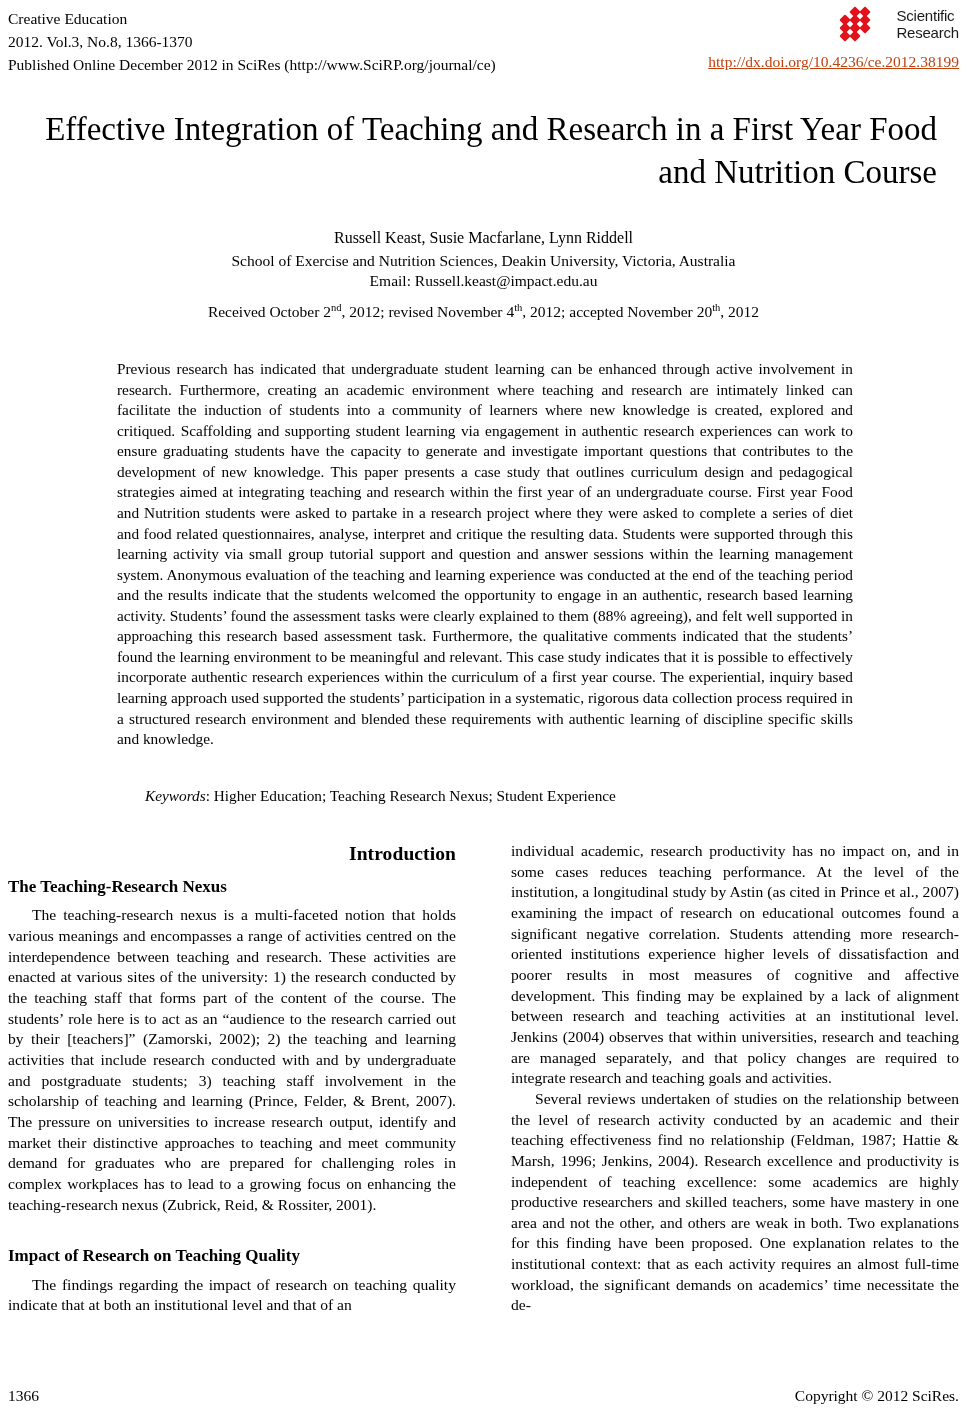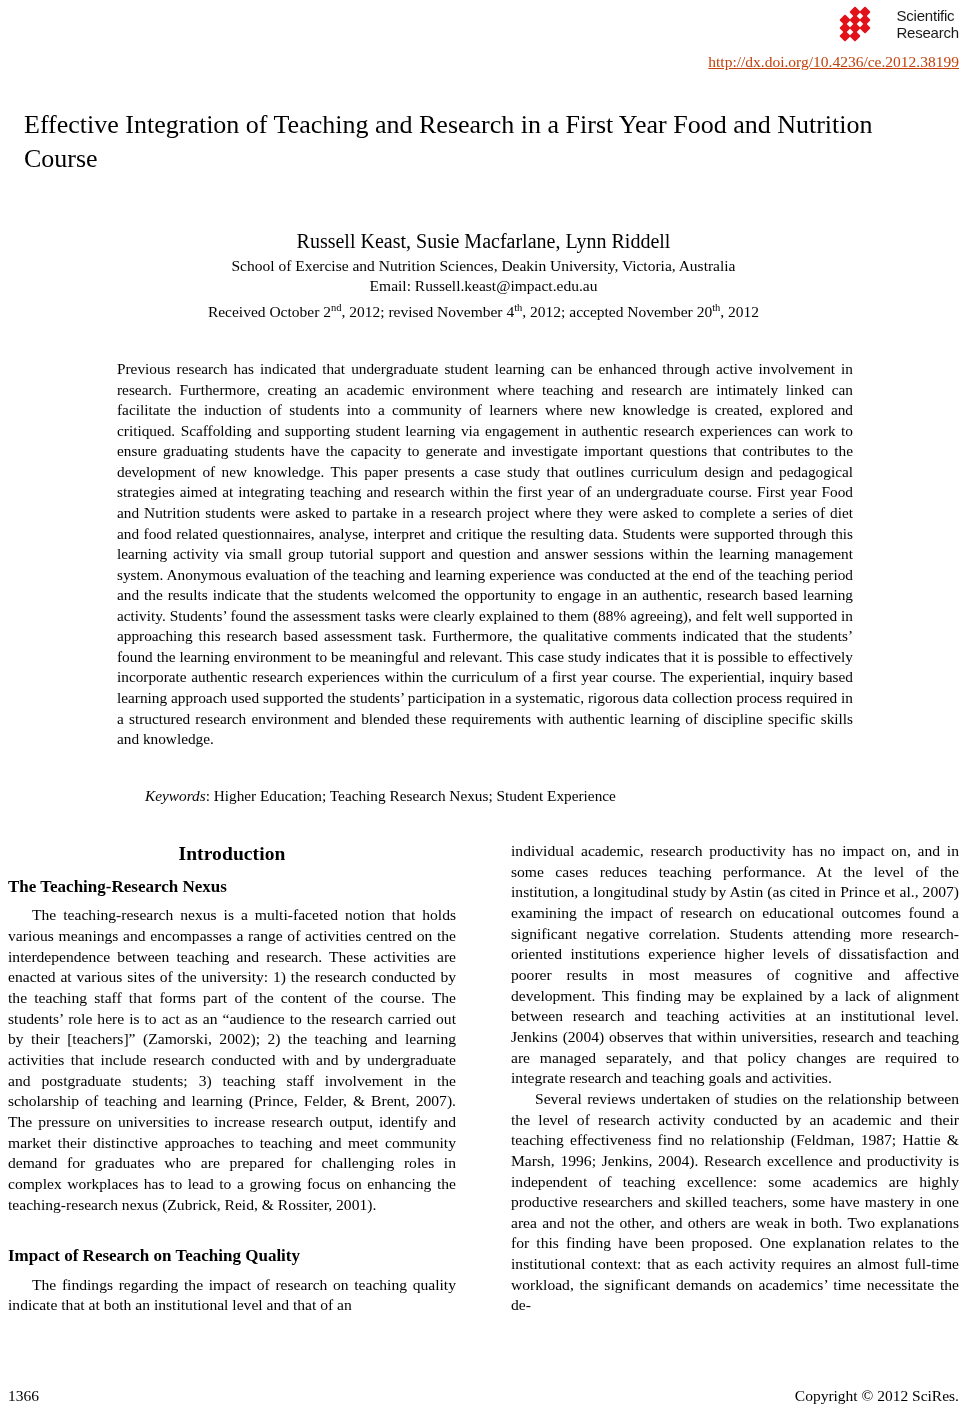--- a/index.html
+++ b/index.html
@@ -79,38 +79,38 @@
   }
   .doi-link {
     color: #c2410c;
     text-decoration: underline;
   }
 
   
   .title {
     position: absolute;
     top: 108px;
-    left: 24px;
+    left: 30px;
     width: 907px;
-    text-align: left;
-    font-size: 26px;
+    text-align: right;
+    font-size: 33px;
     line-height: 1.31;
     font-weight: 400;
   }
 
   
   .authors {
     position: absolute;
     top: 228px;
     left: 60px;
     width: 847px;
     text-align: center;
   }
   .author-names {
-    font-size: 20px;
+    font-size: 16px;
     line-height: 1.3;
   }
   .affiliation {
     font-size: 15.5px;
     line-height: 1.32;
     margin-top: 2px;
   }
   .email {
     font-size: 15.5px;
     line-height: 1.32;
@@ -152,21 +152,21 @@
     width: 448px;
     font-size: 15.6px;
     line-height: 1.325;
     text-align: justify;
     text-justify: inter-word;
   }
   .col-left  { left: 8px; }
   .col-right { left: 511px; }
 
   .h1-center {
-    text-align: center;
+    text-align: right;
     font-weight: bold;
     font-size: 19.5px;
     margin: 0 0 9px 0;
     letter-spacing: 0.1px;
   }
   .h2 {
     font-weight: bold;
     font-size: 17px;
     margin: 0 0 7px 0;
     text-align: left;
@@ -188,20 +188,25 @@
     bottom: 16px;
     font-size: 15.5px;
   }
 </style>
 </head>
 <body>
 
 <div class="page">
 
   <div class="masthead">
+    <div class="masthead-left">
+      <div>Creative Education</div>
+      <div>2012. Vol.3, No.8, 1366-1370</div>
+      <div>Published Online December 2012 in SciRes (http://www.SciRP.org/journal/ce)</div>
+    </div>
 
     <div class="logo-block">
       <span class="logo-mark">
         <i style="left:11px; top:0px;"></i>
         <i style="left:21px; top:0px;"></i>
         <i style="left:1px;  top:8px;"></i>
         <i style="left:11px; top:8px;"></i>
         <i style="left:21px; top:8px;"></i>
         <i style="left:1px;  top:16px;"></i>
         <i style="left:11px; top:16px;"></i>

